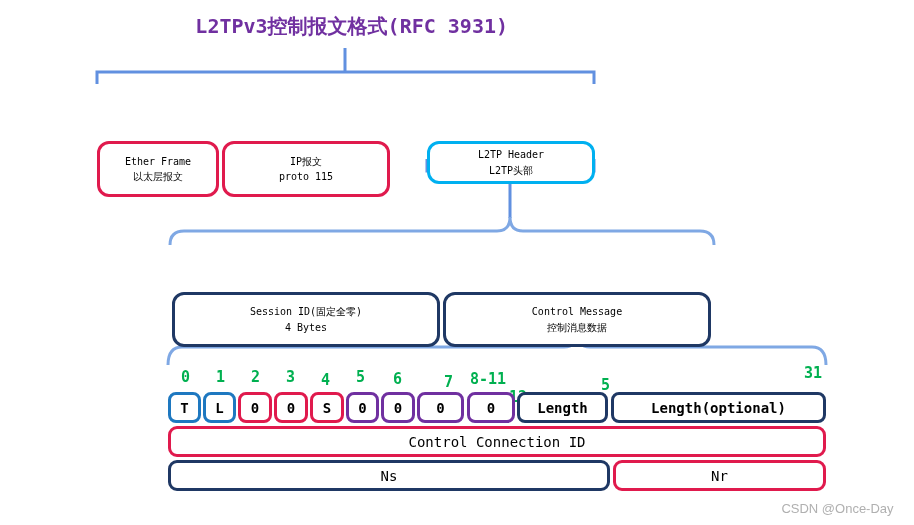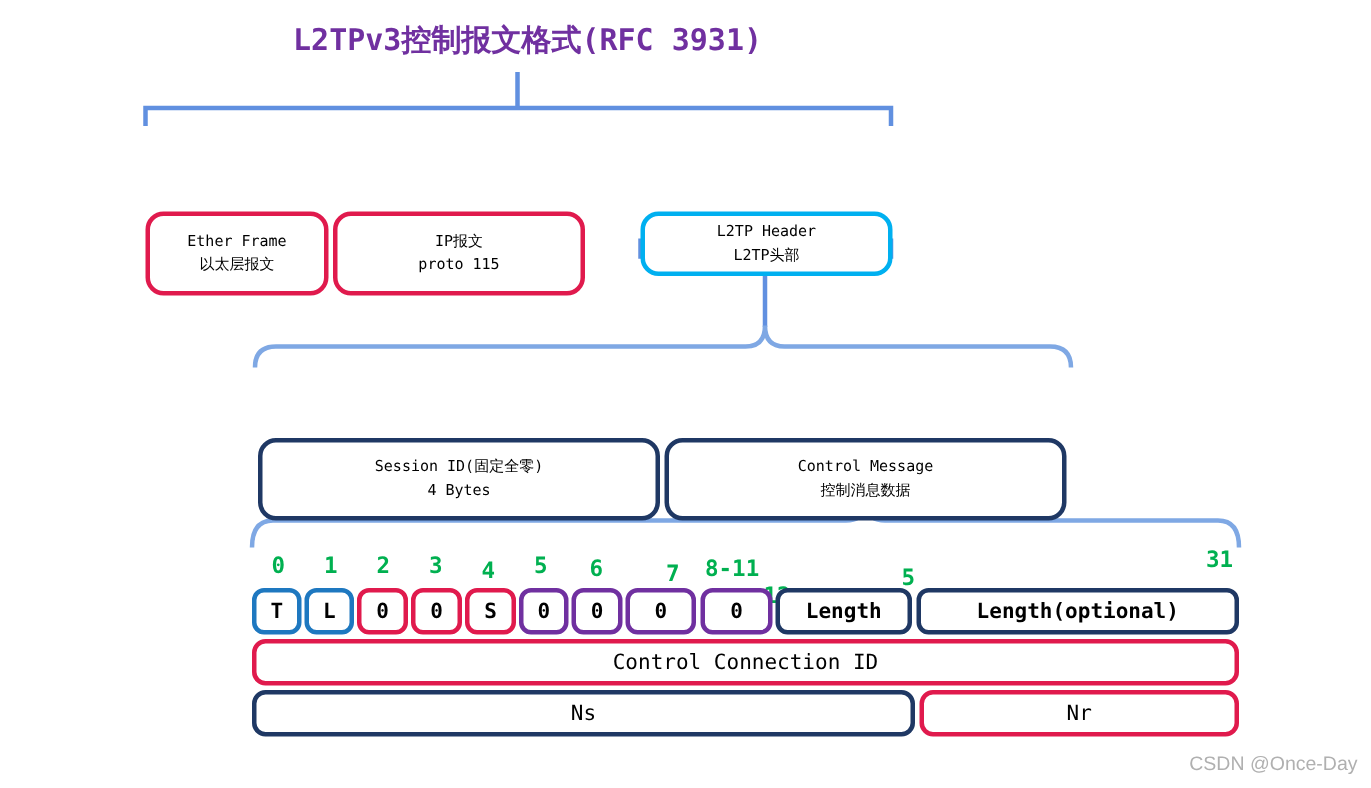--- a/index.html
+++ b/index.html
@@ -25,21 +25,21 @@
   .rowbox{border-width:3px;border-style:solid;border-radius:9px;font-size:14px;font-weight:500;}
   .b-red{border-color:#E01A4D;}
   .b-cyan{border-color:#00B0F0;}
   .b-navy{border-color:#1F3864;}
   .b-blue{border-color:#1E78C0;}
   .b-purple{border-color:#7030A0;}
   .bitnum{
     position:absolute;color:#00B050;font-size:15px;font-weight:600;white-space:nowrap;
   }
   .watermark{
-    position:absolute;left:770px;top:501px;width:135px;text-align:right;
+    position:absolute;left:770px;top:501px;width:135px;text-align:center;
     color:#B0B0B0;font-size:13px;font-family:"Liberation Sans","DejaVu Sans",sans-serif;
   }
 </style>
 </head>
 <body>
 
 <div id="stage">
 
   <svg id="connectors" width="914" height="525" viewBox="0 0 914 525">
 

